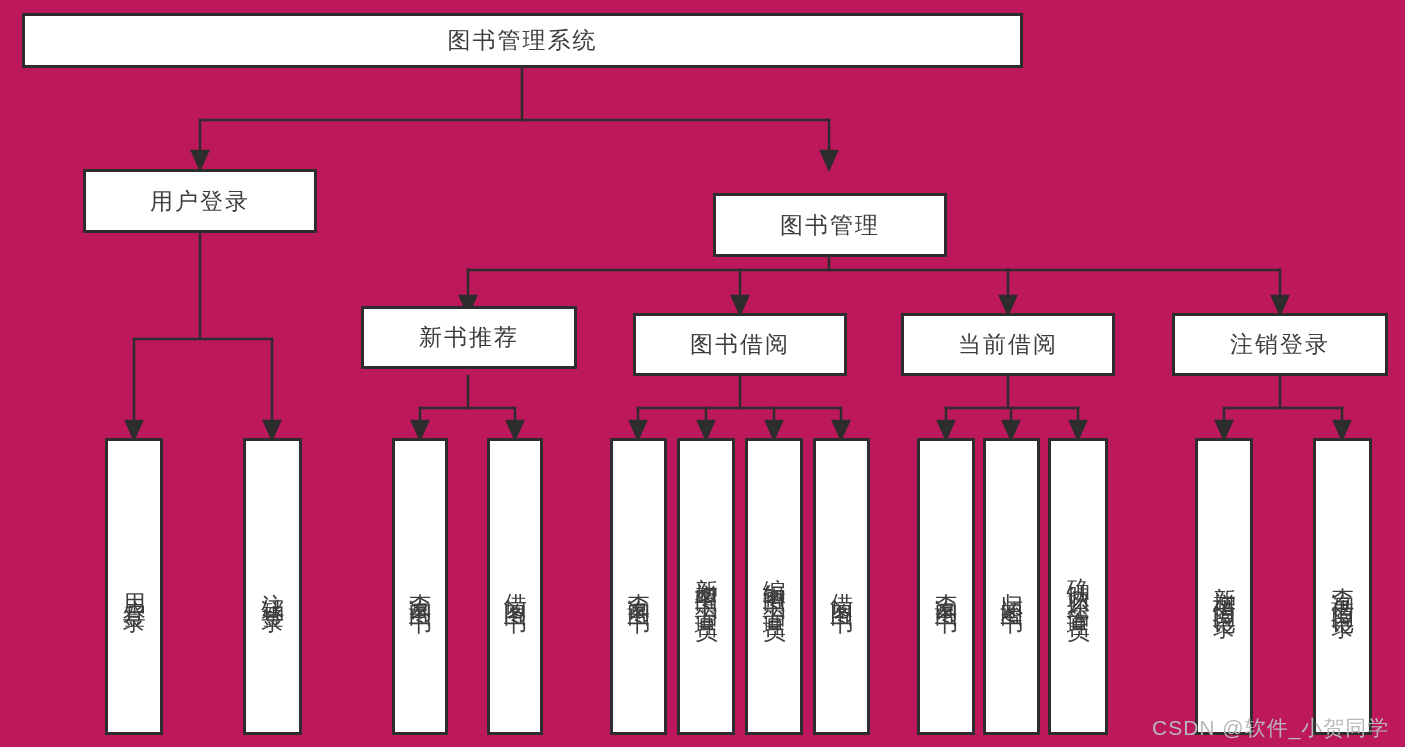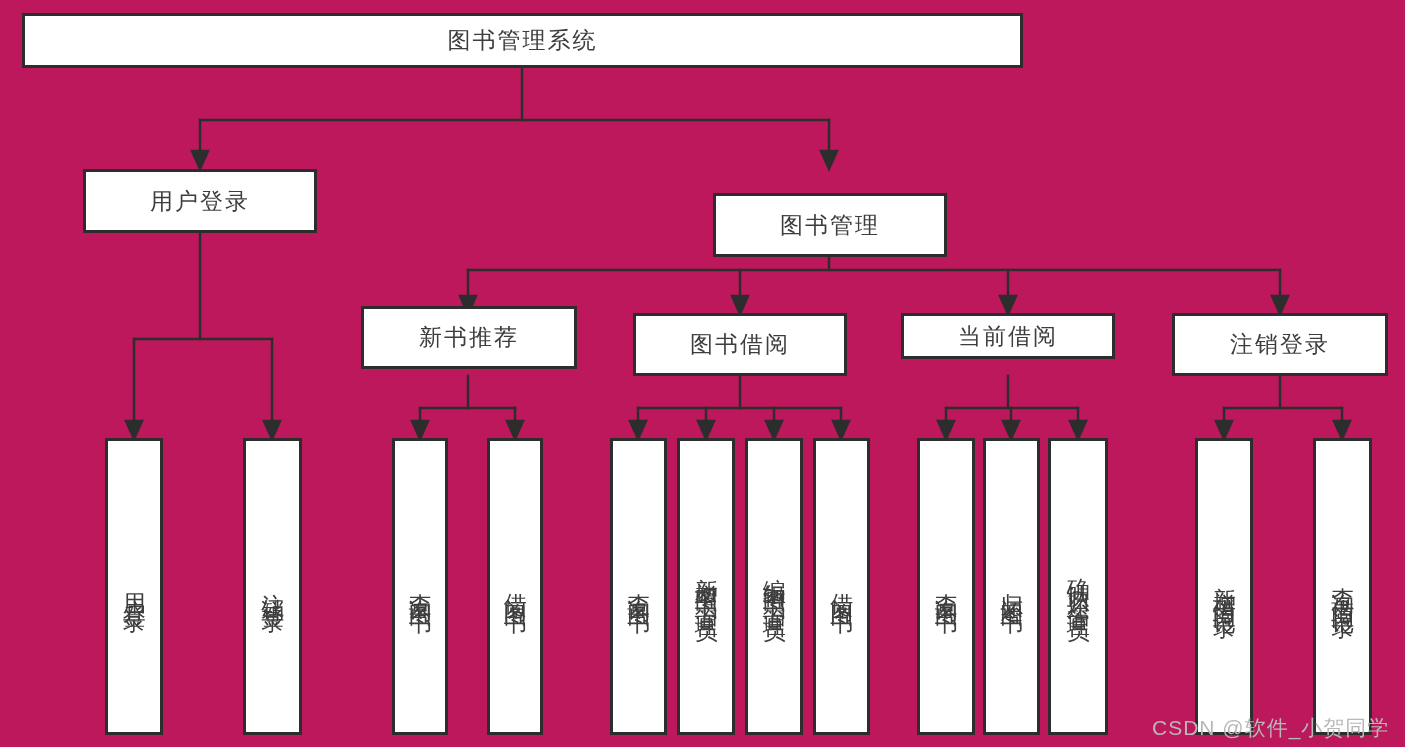--- a/index.html
+++ b/index.html
@@ -146,21 +146,21 @@
   <div class="node h-node" style="left:713px; top:169px; width:234px; height:64px;margin-top:24px;">
     <span class="label">图书管理</span>
   </div>
 
   <div class="node h-node" style="left:361px; top:306px; width:216px; height:63px;">
     <span class="label">新书推荐</span>
   </div>
   <div class="node h-node" style="left:633px; top:313px; width:214px; height:63px;">
     <span class="label">图书借阅</span>
   </div>
-  <div class="node h-node" style="left:901px; top:313px; width:214px; height:46px;">
+  <div class="node h-node" style="left:901px; top:313px; width:214px; height:63px;">
     <span class="label">当前借阅</span>
   </div>
   <div class="node h-node" style="left:1172px; top:313px; width:216px; height:63px;">
     <span class="label">注销登录</span>
   </div>
 
   <div class="node v-node" style="left:105px; top:438px; width:58px; height:297px;">
     <span class="label">用户登录</span>
   </div>
   <div class="node v-node" style="left:243px; top:438px; width:59px; height:297px;">

